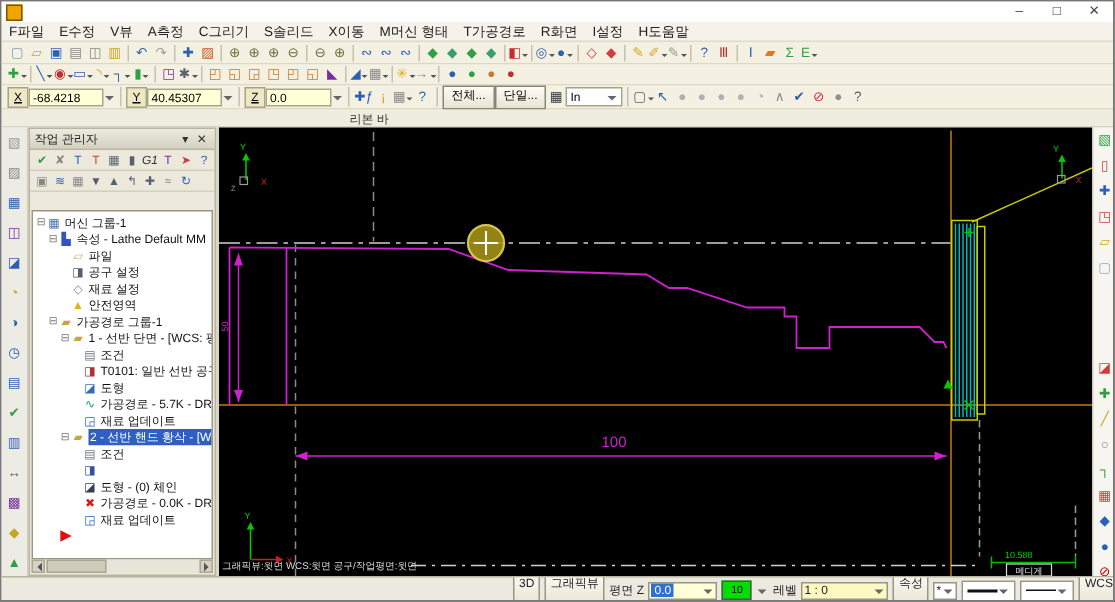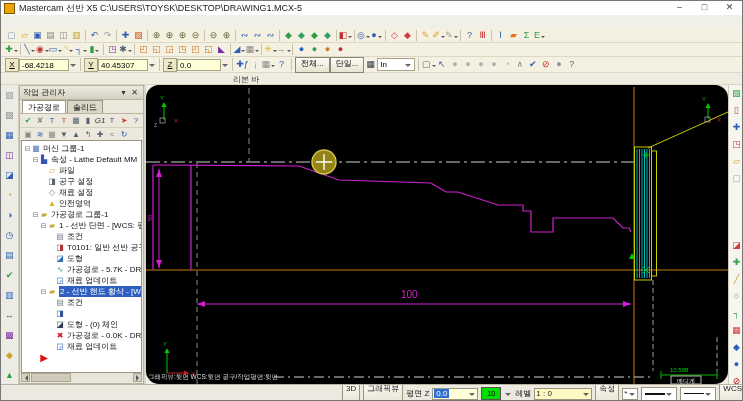--- a/index.html
+++ b/index.html
@@ -53,49 +53,63 @@
   .tlbl{margin-left:2px;}
   .trow.sel .tlbl{background:#2f5fc0;color:#fff;padding:0 1px;}
   .trow.insarrow .tico{font-size:10px;}
   .om-hscroll{position:absolute;left:1px;right:1px;bottom:1px;height:9px;background:#e8e6da;display:flex;align-items:center;}
   .sarrow{width:9px;height:9px;background:#d6d2c2;border:1px solid #aaa692;box-sizing:border-box;display:flex;align-items:center;justify-content:center;}
   .tri-l{width:0;height:0;border:3px solid transparent;border-right-color:#555;margin-left:-2px;}
   .tri-r{width:0;height:0;border:3px solid transparent;border-left-color:#555;margin-right:-2px;}
   .sthumb{width:38px;height:7px;background:#cfccbc;border:1px solid #aaa692;margin-left:1px;}
   .sspace{flex:1;}
   
-  .graphics{position:absolute;top:84px;left:145px;width:582px;height:299px;background:#000;border-radius:13px;}
+  .graphics{position:absolute;top:84px;left:145px;width:582px;height:299px;background:#000;}
   .splitter{position:absolute;top:84px;left:143px;width:2px;height:299px;background:#d8d5c6;}
   
   .statusbar{position:absolute;top:383px;left:0;width:743px;height:18px;background:#eceae0;border-top:1px solid #b8b4a0;display:flex;align-items:center;gap:3px;padding-left:341px;box-sizing:border-box;font-size:8px;overflow:hidden;color:#222;}
   .sb-btn{border:1px solid #9a9684;background:linear-gradient(#fbfaf4,#e6e2d0);padding:0 3px;height:24px;line-height:12px;box-sizing:border-box;white-space:nowrap;flex:0 0 auto;}
   .sb-field{background:#ffffd8;border:1px solid #9a9684;height:12px;display:flex;align-items:center;padding:0 1px;box-sizing:border-box;flex:0 0 auto;}
   .sb-sel{background:#2f6fd0;color:#fff;padding:0 2px;}
   .swatch{background:#00dd00;border:1px solid #555;width:18px;height:11px;text-align:center;font-size:7px;line-height:11px;color:#000;flex:0 0 auto;}
   .lnbox{width:34px;height:12px;border:1px solid #9a9684;background:#fff;display:flex;align-items:center;justify-content:center;flex:0 0 auto;}
   .lnbox .ln{width:20px;border-top:2px solid #111;}
   .lnbox .ln.thin{border-top-width:1px;}
   .sb-label{white-space:nowrap;flex:0 0 auto;}
   .bottomline{position:absolute;left:135px;top:399px;width:608px;height:2px;background:#2e6fe8;}
 </style>
 </head>
 <body>
 
 <div id="app">
 
   <div class="titlebar">
     <span class="appicon"></span>
-    <span class="wtitle">Mastercam 선반 X5   C:\USERS\TOYSK\DESKTOP\DRAWING1.MCX-5</span>
     <span class="wctrls">
       <span class="wbtn">–</span>
       <span class="wbtn">□</span>
       <span class="wbtn">✕</span>
     </span>
   </div>
 
+  <div class="menubar">
+
+  <span class="menu-item">F파일</span>
+      <span class="menu-item">E수정</span>
+      <span class="menu-item">V뷰</span>
+      <span class="menu-item">A측정</span>
+      <span class="menu-item">C그리기</span>
+      <span class="menu-item">S솔리드</span>
+      <span class="menu-item">X이동</span>
+      <span class="menu-item">M머신 형태</span>
+      <span class="menu-item">T가공경로</span>
+      <span class="menu-item">R화면</span>
+      <span class="menu-item">I설정</span>
+      <span class="menu-item">H도움말</span>
+    </div>
 
   <div class="tb tb1">
 
   <span class="ticon">
         <b style="color: rgb(122, 156, 200);">▢</b>
       </span>
       <span class="ticon">
         <b style="color: rgb(217, 163, 38);">▱</b>
       </span>
       <span class="ticon">
@@ -450,24 +464,20 @@
         <b style="color: rgb(47, 158, 68);">▲</b>
       </span>
     </div>
 
   <div class="opsmgr">
     <div class="om-title">
       <span>작업 관리자</span>
       <span class="sp"></span>
       <span class="om-tbtn">▾</span>
       <span class="om-tbtn">✕</span>
-    </div>
-    <div class="om-tabs">
-      <span class="om-tab active">가공경로</span>
-      <span class="om-tab">솔리드</span>
     </div>
     <div class="om-tools">
 
     <span class="ticon">
           <b style="color: rgb(47, 158, 68);">✔</b>
         </span>
         <span class="ticon">
           <b style="color: rgb(136, 136, 136);">✘</b>
         </span>
         <span class="ticon">

